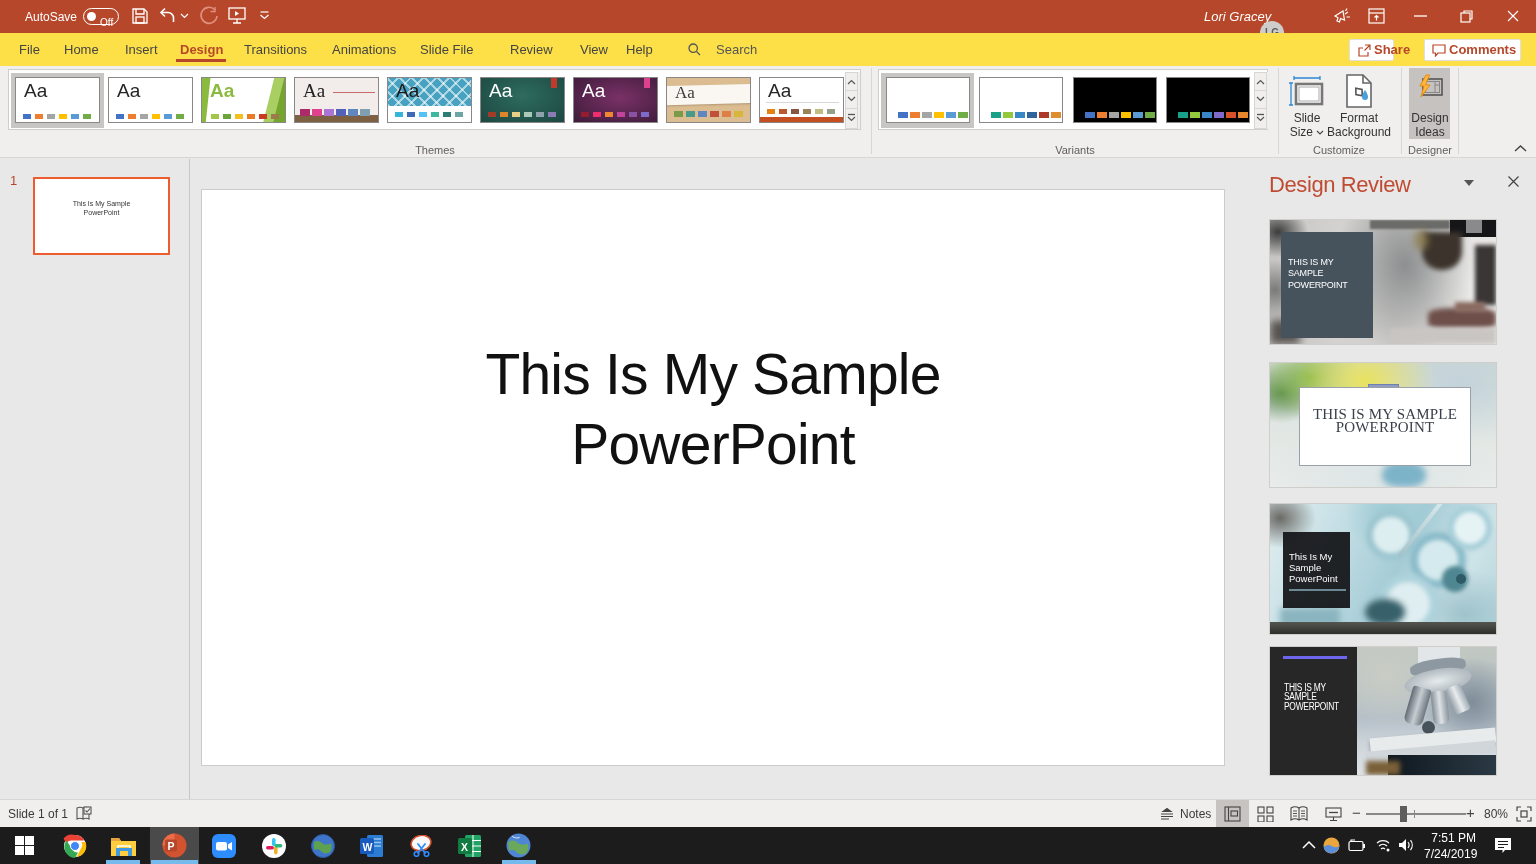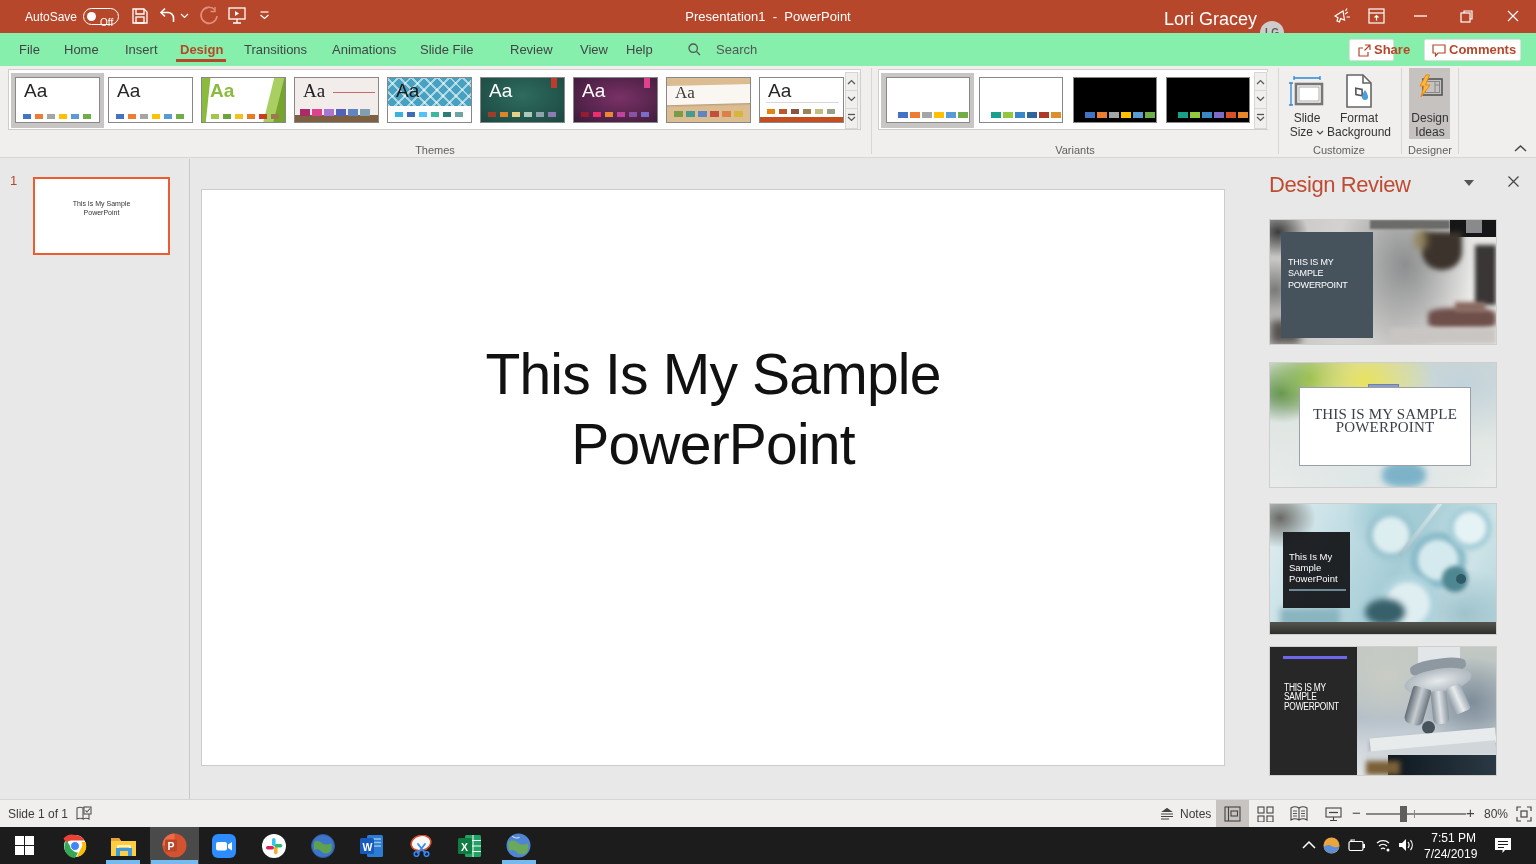--- a/index.html
+++ b/index.html
@@ -7,25 +7,25 @@
 #app { position:relative; width:1536px; height:864px; background:#e8e8e8; }
 .abs { position:absolute; }
 
 
 #titlebar { position:absolute; left:0; top:0; width:1536px; height:33px; background:#b7472a; color:#fff; }
 #autosave { position:absolute; left:25px; top:10px; font-size:12px; }
 #toggle { position:absolute; left:83px; top:8px; width:36px; height:17px; border:1px solid #fff; border-radius:9px; }
 #toggle .knob { position:absolute; left:3px; top:3px; width:9px; height:9px; background:#fff; border-radius:50%; }
 #toggle .off { position:absolute; left:16px; top:8px; font-size:10px; color:#fff; }
 #ptitle { position:absolute; left:0; top:9px; width:1536px; text-align:center; font-size:13px; }
-#uname { position:absolute; left:1164px; top:9px; font-size:18px; }
+#uname { position:absolute; left:1204px; top:9px; font-size:13px;font-style:italic; }
 #lg { position:absolute; left:1260px; top:5px; width:24px; height:24px; background:#cfcdcb; border-radius:50%; color:#5a5a5a; font-size:10px; text-align:center; line-height:24px; font-weight:bold;margin-top:16px;}
 
 
-#menubar { position:absolute; left:0; top:33px; width:1536px; height:33px; background:#86efac; }
+#menubar { position:absolute; left:0; top:33px; width:1536px; height:33px; background:#fde047; }
 .mtab { position:absolute; top:9px; font-size:13px; color:#444; }
 .mtab.active { color:#b7472a; font-weight:bold; }
 .underline { position:absolute; left:176px; top:59px; width:50px; height:3px; background:#b7472a; }
 .topbtn { position:absolute; top:6px; height:22px; background:#fff; border:1px solid #e1dfdd; border-radius:2px; color:#b7472a; font-size:13px; font-weight:bold; text-align:center; line-height:20px; }
 
 
 #ribbon { position:absolute; left:0; top:66px; width:1536px; height:92px; background:#f1efee; border-bottom:1px solid #d8d6d3; }
 #themestrip { position:absolute; left:8px; top:3px; width:853px; height:61px; background:#fff; border:1px solid #d0cecb; }
 #varstrip { position:absolute; left:878px; top:3px; width:390px; height:61px; background:#fff; border:1px solid #d0cecb; }
 .thumb { position:absolute; top:7px; width:85px; height:46px; background:#fff; border:1px solid #8a8886; }
@@ -88,21 +88,20 @@
       <svg class="abs" style="left:228px;top:7px" width="18" height="19" viewBox="0 0 18 19" fill="none" stroke="#fff" stroke-width="1.3">
         <rect x="1" y="1" width="16" height="11"></rect>
           <path d="M9 12 v4 M5 16 h8"></path>
           <path d="M7 4 l4 2.5 -4 2.5 z" fill="#fff" stroke="none"></path>
       </svg>
       <svg class="abs" style="left:259px;top:11px" width="11" height="9" viewBox="0 0 11 9" fill="none" stroke="#fff" stroke-width="1.2">
         <path d="M1.5 1 h8"></path>
           <path d="M1.5 4 l4 3.5 L9.5 4"></path>
       </svg>
     </div>
-    <div id="ptitle">Presentation1&nbsp;&nbsp;-&nbsp;&nbsp;PowerPoint</div>
     <div id="uname">Lori Gracey</div>
     <div id="lg">LG</div>
     <div id="winbtns">
       <svg class="abs" style="left:1332px;top:7px" width="20" height="19" viewBox="0 0 20 19" fill="none" stroke="#fff" stroke-width="1.2">
         <path d="M3 9 l8 -5 1.5 9 -4 -1.5 -1 3.5 -2.5 -1 1 -3.2 z"></path>
         <path d="M13 7 l3 -2 M14.5 10 l3.5 0 M13.5 4 l1.5 -2.5"></path>
       </svg>
       <svg class="abs" style="left:1368px;top:8px" width="17" height="16" viewBox="0 0 17 16" fill="none" stroke="#fff" stroke-width="1.2">
         <rect x="1" y="1" width="15" height="14"></rect>
           <path d="M1 5 h15"></path>

